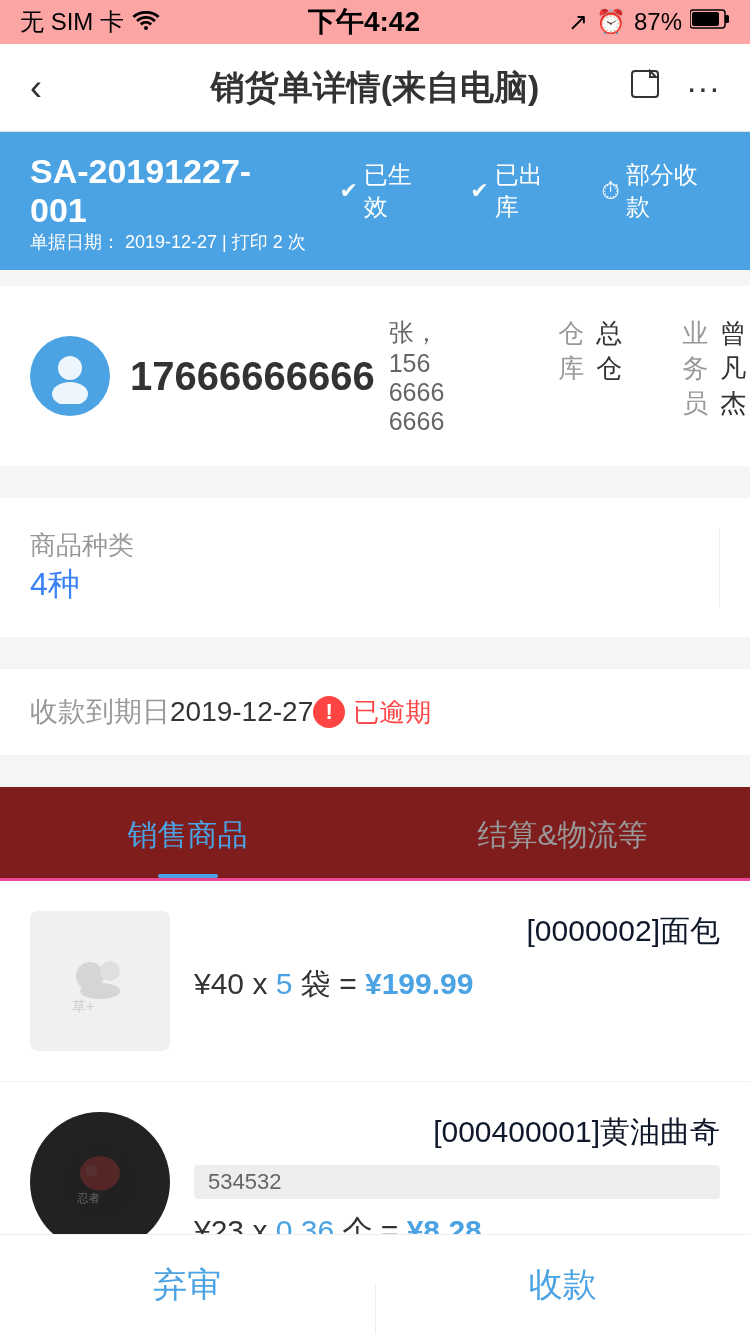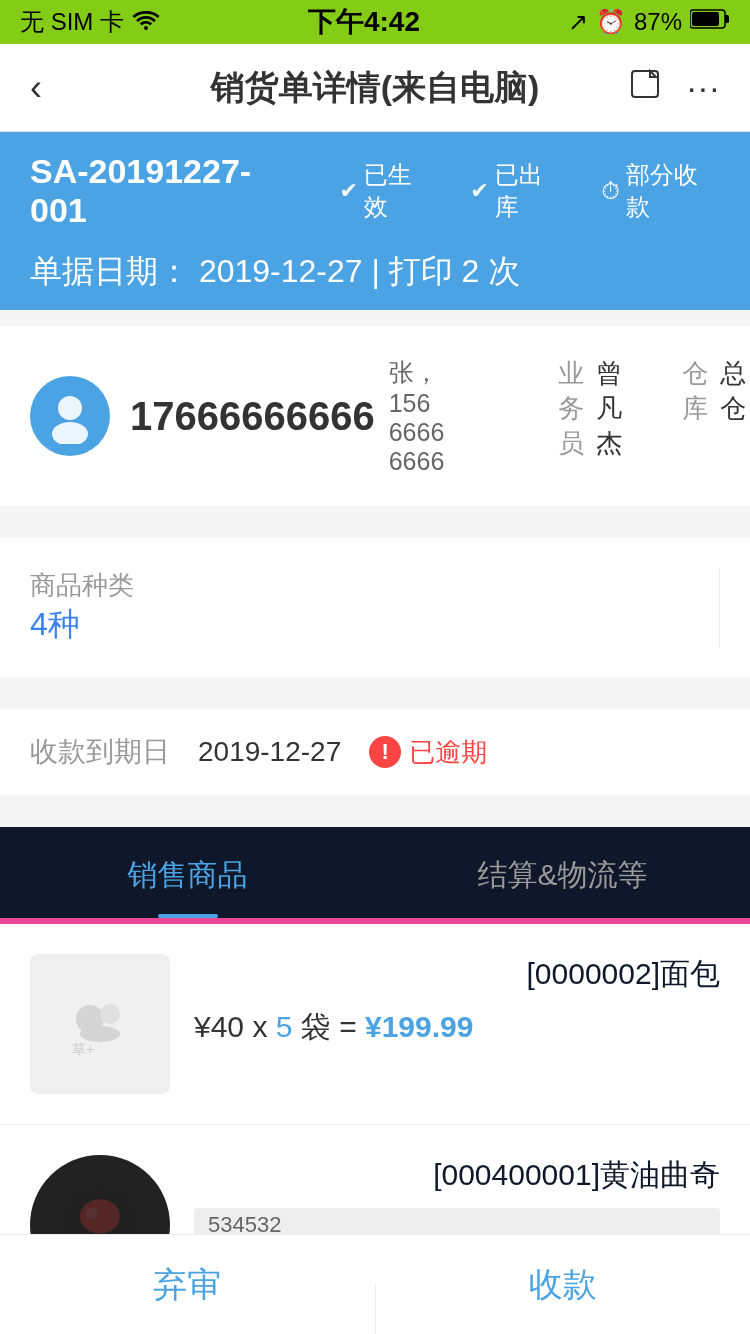--- a/index.html
+++ b/index.html
@@ -10,21 +10,21 @@
       width: 750px;
       min-height: 1334px;
       font-size: 28px;
       color: #333;
     }
 
     
     .status-bar {
       width: 750px;
       height: 44px;
-      background: #84cc16;
+      background: #fca5a5;
       display: flex;
       align-items: center;
       justify-content: space-between;
       padding: 0 20px;
       font-size: 24px;
       color: #000;
     }
     .status-left { display: flex; align-items: center; gap: 8px; }
     .status-center { font-weight: 600; font-size: 28px; }
     .status-right { display: flex; align-items: center; gap: 8px; font-size: 24px; }
@@ -85,23 +85,22 @@
       align-items: center;
       gap: 6px;
       font-size: 24px;
       color: #fff;
     }
     .status-badge .check-icon {
       color: #fff;
       font-size: 22px;
     }
     .header-date-row {
-      font-size: 32px;
+      font-size: 18px;
       color: #fff;
-      margin-top: 20px;
     }
 
     
     .customer-card {
       background: #fff;
       padding: 30px;
       margin-top: 16px;
       display: flex;
       flex-direction: row;
       gap: 14px;
@@ -174,21 +173,21 @@
     .amount-value { color: #4BA3E3; font-weight: 500; }
     .amount-value.owed { color: #4BA3E3; }
 
     
     .due-date-card {
       background: #fff;
       padding: 24px 30px;
       margin-top: 16px;
       display: flex;
       align-items: center;
-      gap: 28px;
+      gap: 0;
       font-size: 28px;
     }
     .due-label { color: #999; }
     .due-date-val { color: #333; }
     .overdue-badge {
       display: flex;
       align-items: center;
       gap: 8px;
       color: #ff4444;
       font-size: 26px;
@@ -201,24 +200,24 @@
       display: flex;
       align-items: center;
       justify-content: center;
       color: #fff;
       font-size: 22px;
       font-weight: 700;
     }
 
     
     .tabs {
-      background: #0f172a;
+      background: #7f1d1d;
       margin-top: 16px;
       display: flex;
-      border-bottom: 6px solid #ec4899;
+      border-bottom: 3px solid #ec4899;
     }
     .tab {
       flex: 1;
       text-align: center;
       padding: 28px 0 22px;
       font-size: 30px;
       color: #999;
       position: relative;
       cursor: pointer;
     }
@@ -394,26 +393,26 @@
       <svg viewBox="0 0 56 56" fill="none" xmlns="http://www.w3.org/2000/svg">
         <circle cx="28" cy="20" r="12" fill="#fff" opacity="0.9"></circle>
         <ellipse cx="28" cy="46" rx="18" ry="12" fill="#fff" opacity="0.9"></ellipse>
       </svg>
     </div>
     <span class="customer-name">17666666666</span>
   </div>
   <div class="customer-sub">张，156 6666 6666</div>
   <div class="customer-meta">
     <div class="meta-item">
+      <span class="meta-label">仓库</span>
+      <span class="meta-value">总仓</span>
+    </div>
+    <div class="meta-item">
       <span class="meta-label">业务员</span>
       <span class="meta-value">曾凡杰</span>
-    </div>
-    <div class="meta-item">
-      <span class="meta-label">仓库</span>
-      <span class="meta-value">总仓</span>
     </div>
   </div>
 </div>
 
 <div class="section-sep"></div>
 
 <div class="summary-card">
   <div class="summary-left">
     <div class="summary-label">商品种类</div>
     <div class="summary-kinds">

